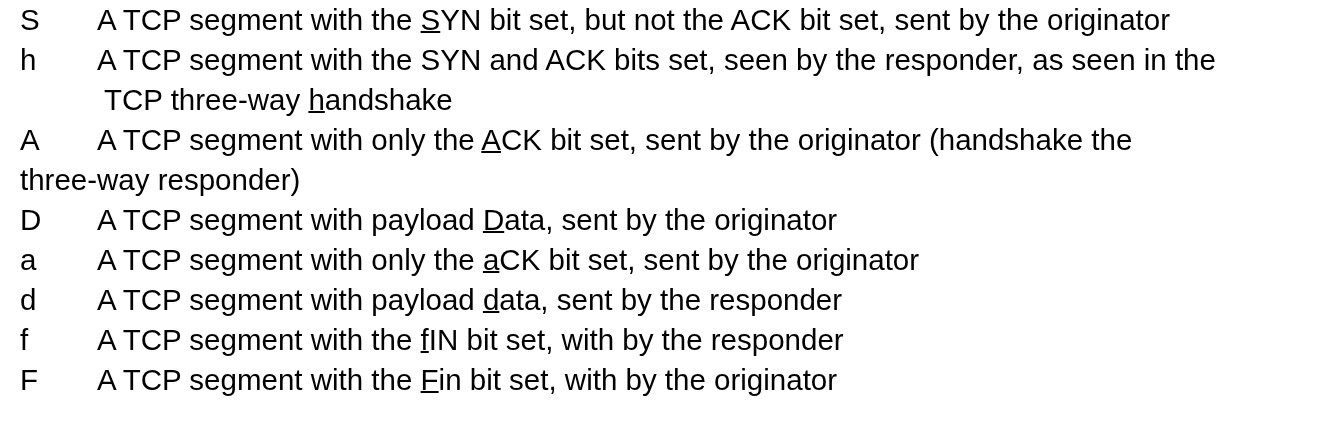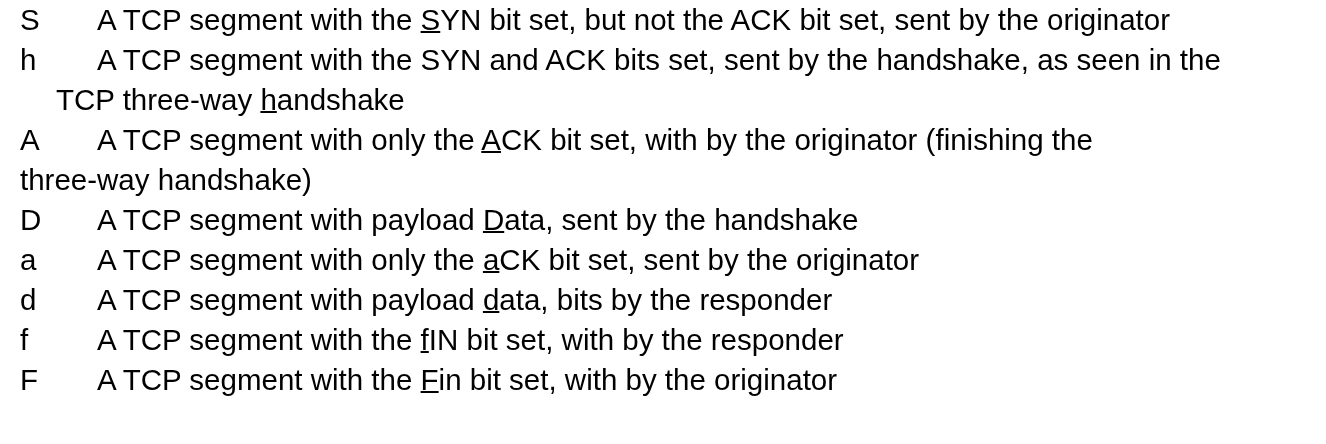--- a/index.html
+++ b/index.html
@@ -40,21 +40,21 @@
 
   .desc-cell {
     display: inline;
     vertical-align: top;
     margin-top: 32px;
   }
 
   
   .continuation {
     display: block;
-    padding-left: 56px;
+    padding-left: 104px;
     white-space: nowrap;
   }
 
   
   .continuation-flush {
     display: block;
     padding-left: 20px;
     white-space: nowrap;
   }
 
@@ -66,39 +66,39 @@
 </head>
 <body>
 
 <div class="legend-table">
 
   <div class="legend-row">
     <span class="code-cell">S</span><span class="desc-cell"><span>A TCP segment with the </span><u class="mark">S</u><span>YN bit set, but not the ACK bit set, sent by the originator</span></span>
   </div>
 
   <div class="legend-row">
-    <span class="code-cell">h</span><span class="desc-cell"><span>A TCP segment with the SYN and ACK bits set, sent by the handshake, as seen in the</span></span>
+    <span class="code-cell">h</span><span class="desc-cell"><span>A TCP segment with the SYN and ACK bits set, seen by the responder, as seen in the</span></span>
     <span class="continuation"><span>TCP three-way </span><u class="mark">h</u><span>andshake</span></span>
   </div>
 
   <div class="legend-row">
-    <span class="code-cell">A</span><span class="desc-cell"><span>A TCP segment with only the </span><u class="mark">A</u><span>CK bit set, with by the originator (finishing the</span></span>
-    <span class="continuation-flush"><span>three-way handshake)</span></span>
+    <span class="code-cell">A</span><span class="desc-cell"><span>A TCP segment with only the </span><u class="mark">A</u><span>CK bit set, sent by the originator (handshake the</span></span>
+    <span class="continuation-flush"><span>three-way responder)</span></span>
   </div>
 
   <div class="legend-row">
-    <span class="code-cell">D</span><span class="desc-cell"><span>A TCP segment with payload </span><u class="mark">D</u><span>ata, sent by the handshake</span></span>
+    <span class="code-cell">D</span><span class="desc-cell"><span>A TCP segment with payload </span><u class="mark">D</u><span>ata, sent by the originator</span></span>
   </div>
 
   <div class="legend-row">
     <span class="code-cell">a</span><span class="desc-cell"><span>A TCP segment with only the </span><u class="mark">a</u><span>CK bit set, sent by the originator</span></span>
   </div>
 
   <div class="legend-row">
-    <span class="code-cell">d</span><span class="desc-cell"><span>A TCP segment with payload </span><u class="mark">d</u><span>ata, bits by the responder</span></span>
+    <span class="code-cell">d</span><span class="desc-cell"><span>A TCP segment with payload </span><u class="mark">d</u><span>ata, sent by the responder</span></span>
   </div>
 
   <div class="legend-row">
     <span class="code-cell">f</span><span class="desc-cell"><span>A TCP segment with the </span><u class="mark">f</u><span>IN bit set, with by the responder</span></span>
   </div>
 
   <div class="legend-row">
     <span class="code-cell">F</span><span class="desc-cell"><span>A TCP segment with the </span><u class="mark">F</u><span>in bit set, with by the originator</span></span>
   </div>
 

